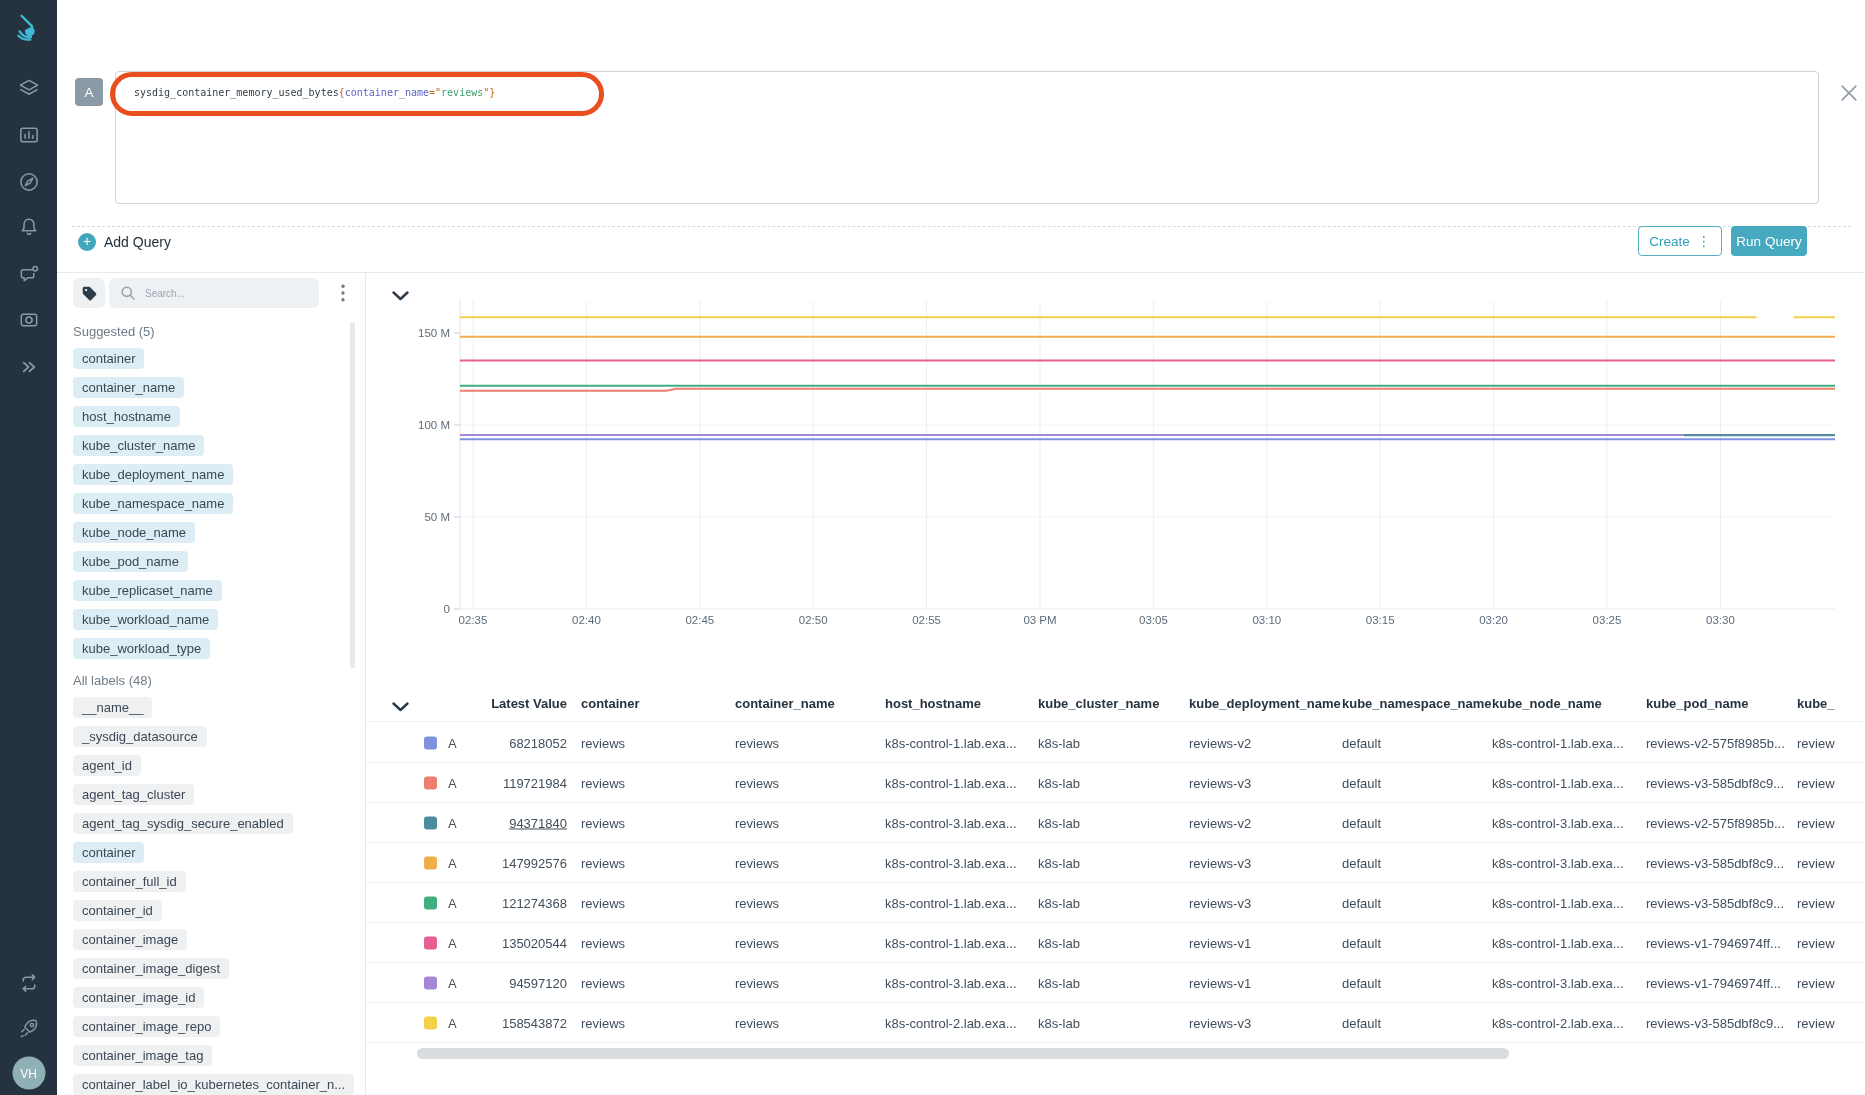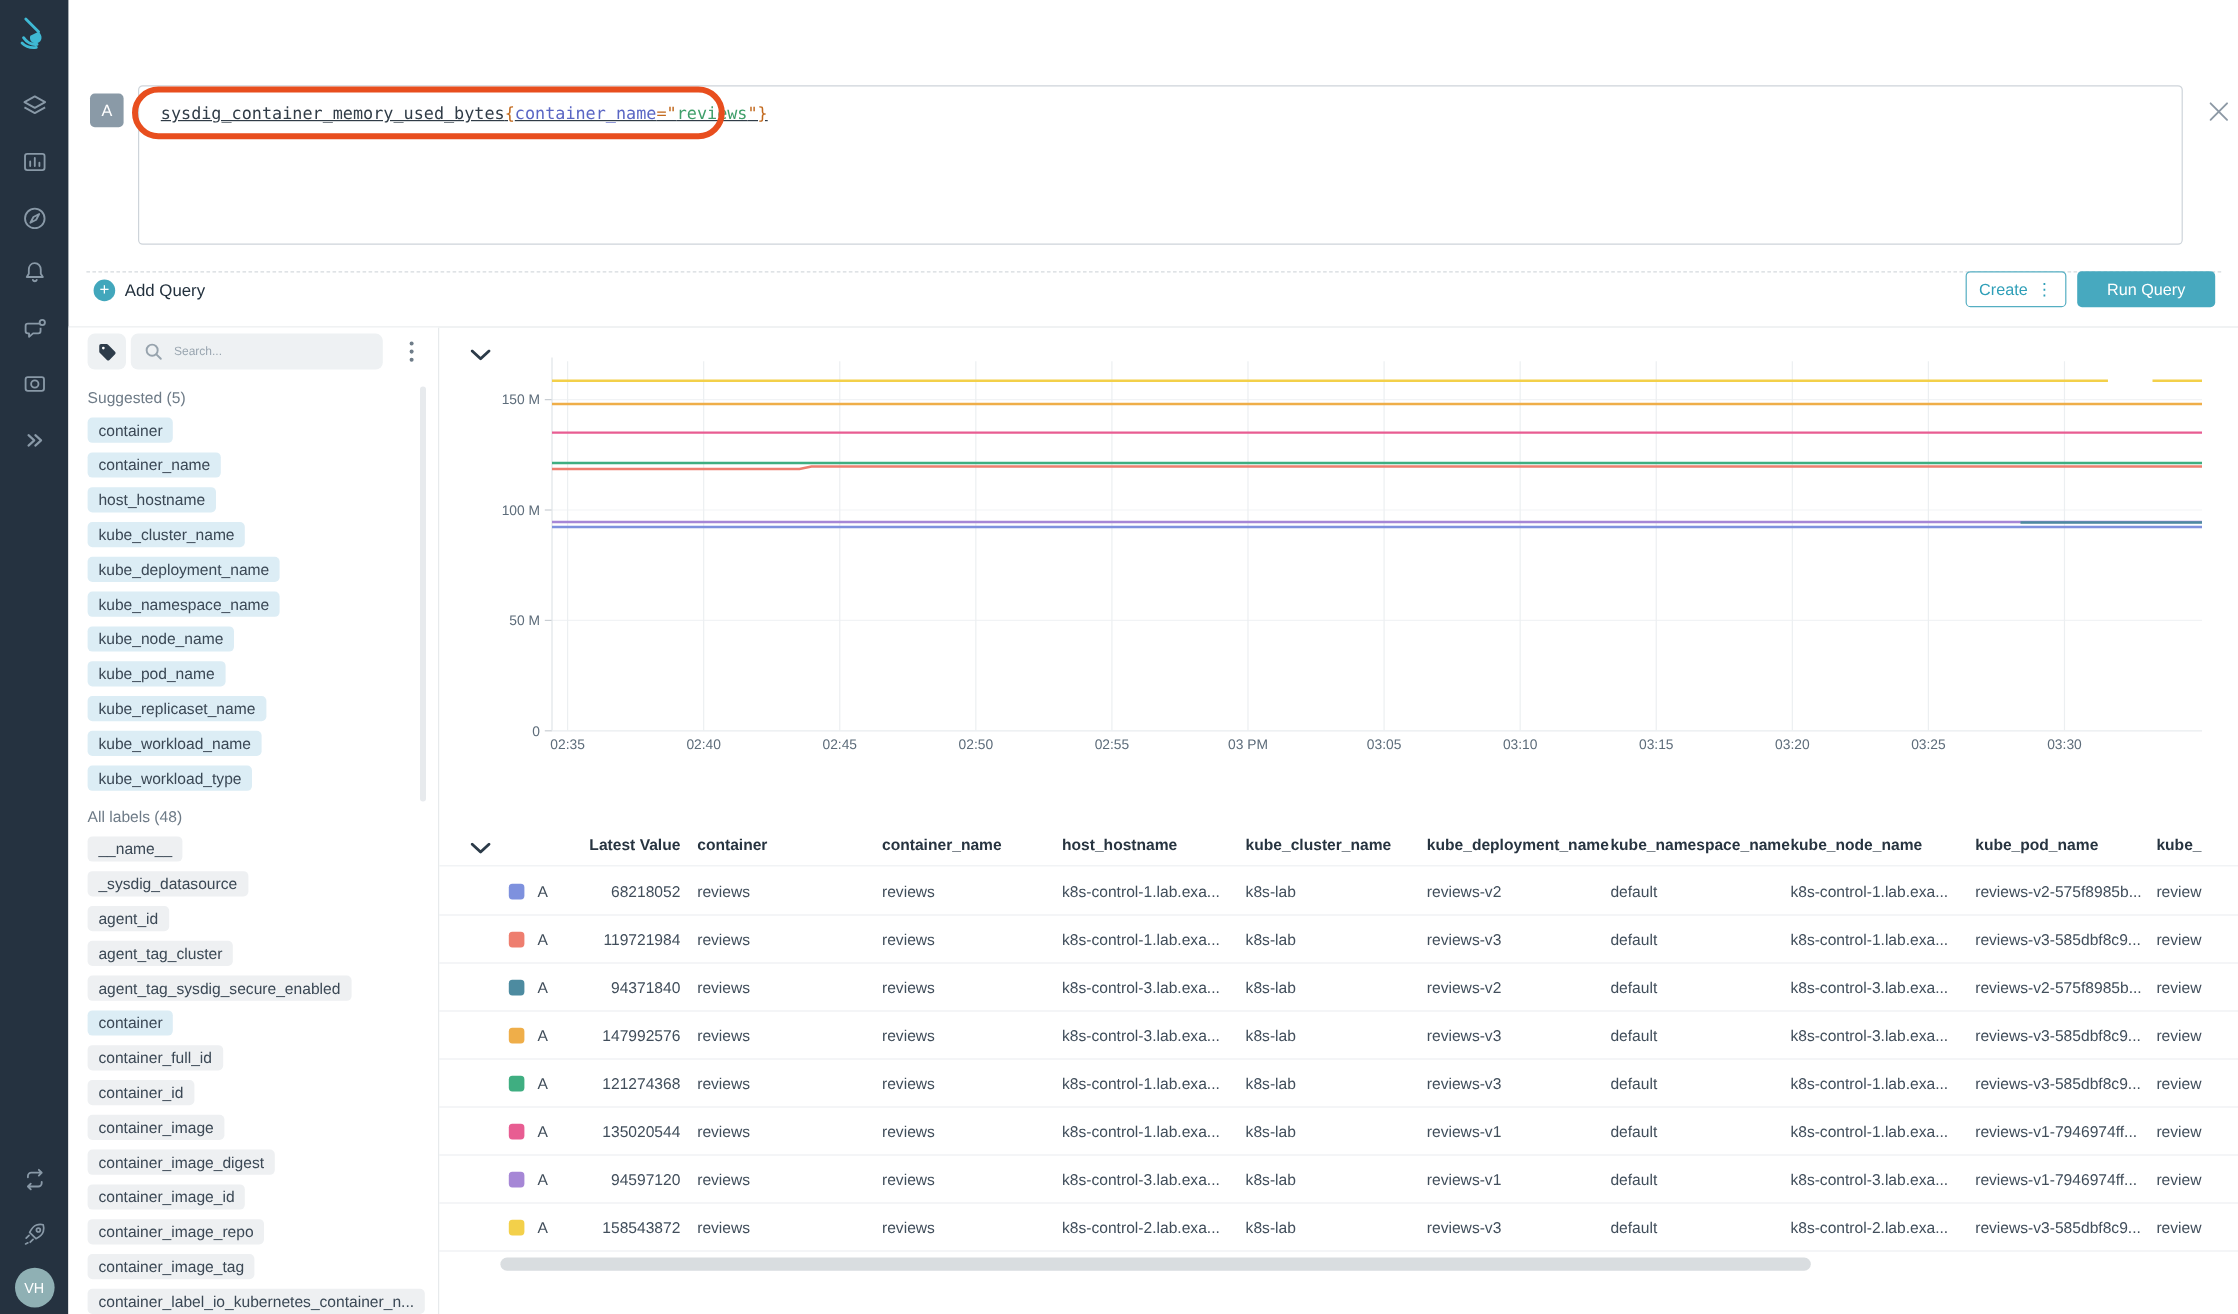--- a/index.html
+++ b/index.html
@@ -16,39 +16,39 @@
   .tabbar { position:absolute; left:57px; top:0; width:1808px; height:57px; background:#fff; border-bottom:1px solid #e7eaec; }
   .tab { position:absolute; top:0; height:56px; display:flex; align-items:center; font-size:15px; cursor:pointer; }
   .tab-active { left:15px; color:#1d2a37; font-weight:bold; }
   .tab-inactive { left:158px; color:#51606e; }
   .tab-underline { position:absolute; left:15px; top:47px; width:118px; height:3px; background:#42a7bc; border-radius:2px; }
 
   
   .a-badge { position:absolute; left:75px; top:78px; width:28px; height:28px; background:#8a9aa7; border-radius:4px;
              color:#fff; font-size:13.5px; display:flex; align-items:center; justify-content:center; }
   .editor { position:absolute; left:115px; top:71px; width:1704px; height:133px; border:1px solid #ced4da; border-radius:4px; background:#fff; }
-  .code-line { position:absolute; left:18px; top:15px; font-family:"DejaVu Sans Mono", monospace; font-size:14px; white-space:pre; color:#303c47;text-decoration:underline; }
+  .code-line { position:absolute; left:18px; top:15px; font-family:"DejaVu Sans Mono", monospace; font-size:10px; white-space:pre; color:#303c47; }
   .tk-punct { color:#c2681c; }
   .tk-label { color:#5a66c4; }
   .tk-value { color:#3f9f6a; }
   .editor-footer { position:absolute; left:0; bottom:0; width:100%; height:38px; background:#f8f9fa; border-top:1px solid #eceff1; border-radius:0 0 4px 4px; }
   .close-btn { position:absolute; right:12px; top:4px; height:29px; padding:0 17px; background:#fff; border:1px solid #ccd2d8;
                border-radius:3px; font-size:13px; color:#54616e; display:flex; align-items:center; cursor:pointer; }
   .annotation-oval { position:absolute; left:110px; top:72px; width:494px; height:44px; border:5px solid #e84e1e; border-radius:24px; pointer-events:none; }
   .x-close { position:absolute; left:1841px; top:85px; cursor:pointer; line-height:0; }
 
   
   .dashed-sep { position:absolute; left:72px; top:226px; width:1779px; border-top:1px dashed #d5dade; }
   .add-query { position:absolute; left:78px; top:228px; height:27px; display:flex; align-items:center; gap:8px; cursor:pointer; }
   .plus-circle { width:18px; height:18px; border-radius:50%; background:#42a7bc; color:#fff; font-size:14px; line-height:17px; text-align:center; }
   .add-query-label { font-size:14px; color:#22303d; font-weight:500; }
   .create-btn { position:absolute; left:1638px; top:226px; width:84px; height:30px; border:1px solid #55aec2; border-radius:4px; background:#fff;
                 color:#2f9fb8; font-size:13.5px; display:flex; align-items:center; justify-content:center; gap:7px; cursor:pointer; }
   .create-kebab { font-size:14px; letter-spacing:0; }
-  .run-btn { position:absolute; left:1731px; top:226px; width:115px; height:30px; background:#47a9bf; border-radius:4px; border:none;
+  .run-btn { position:absolute; left:1731px; top:226px; width:76px; height:30px; background:#47a9bf; border-radius:4px; border:none;
              color:#fff; font-size:13.5px; font-weight:500; display:flex; align-items:center; justify-content:center; cursor:pointer; }
   .content-sep { position:absolute; left:57px; top:272px; width:1808px; border-top:1px solid #e7eaec; }
 
   
   .labels-panel { position:absolute; left:57px; top:273px; width:309px; height:822px; border-right:1px solid #e7eaec; overflow:hidden; background:#fff; }
   .tag-btn { position:absolute; left:16px; top:5px; width:32px; height:30px; background:#eef1f3; border-radius:6px;
              display:flex; align-items:center; justify-content:center; cursor:pointer; }
   .search-wrap { position:absolute; left:52px; top:5px; width:210px; height:30px; background:#eef1f3; border-radius:6px; }
   .search-wrap input { position:absolute; left:36px; top:0; width:168px; height:30px; border:none; background:transparent; outline:none;
                        font-size:10px; color:#3b4855; font-family:"Liberation Sans", sans-serif; }
@@ -329,21 +329,21 @@
           <span class="cell" style="left: 672px;">k8s-lab</span>
           <span class="cell" style="left: 823px;">reviews-v3</span>
           <span class="cell" style="left: 976px;">default</span>
           <span class="cell" style="left: 1126px;">k8s-control-1.lab.exa...</span>
           <span class="cell" style="left: 1280px;">reviews-v3-585dbf8c9...</span>
           <span class="cell" style="left: 1431px;">review</span>
         </div>
         <div class="trow">
           <span class="swatch" style="background: rgb(77, 139, 160);"></span>
           <span class="cell" style="left: 82px;">A</span>
-          <span class="cell col-right" style="right: 1298px;">94371840</span>
+          <span class="cell col-right" style="right: 1298px; text-decoration: underline;">94371840</span>
           <span class="cell" style="left: 215px;">reviews</span>
           <span class="cell" style="left: 369px;">reviews</span>
           <span class="cell" style="left: 519px;">k8s-control-3.lab.exa...</span>
           <span class="cell" style="left: 672px;">k8s-lab</span>
           <span class="cell" style="left: 823px;">reviews-v2</span>
           <span class="cell" style="left: 976px;">default</span>
           <span class="cell" style="left: 1126px;">k8s-control-3.lab.exa...</span>
           <span class="cell" style="left: 1280px;">reviews-v2-575f8985b...</span>
           <span class="cell" style="left: 1431px;">review</span>
         </div>

